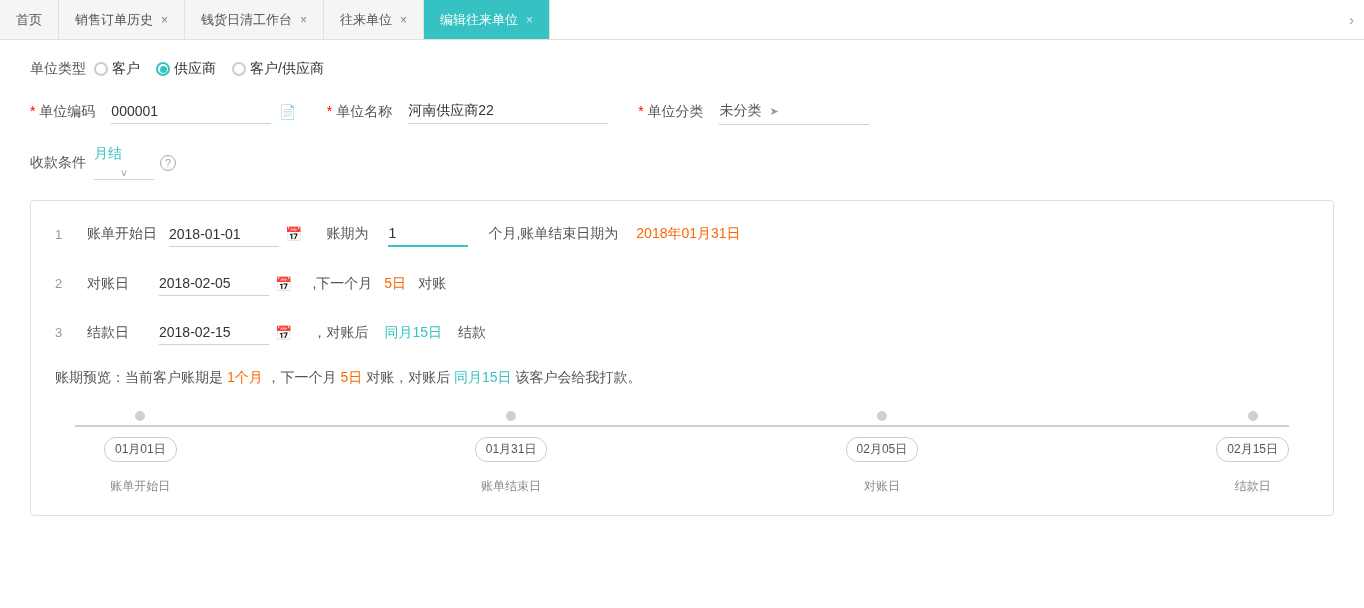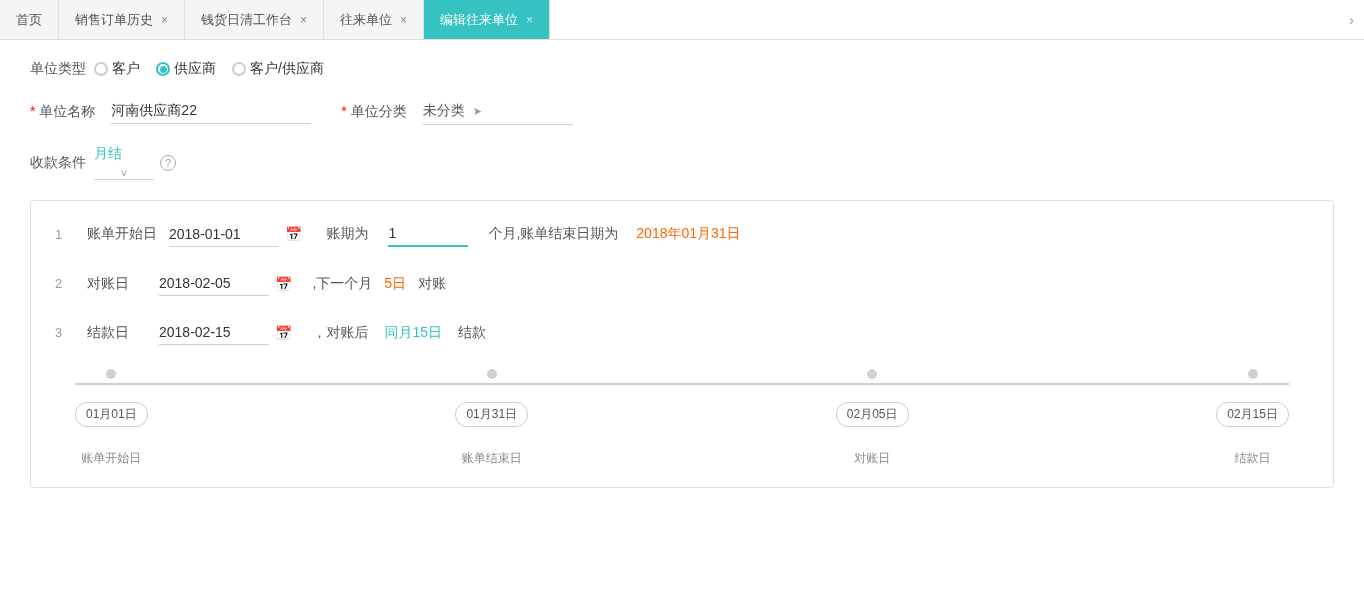--- a/index.html
+++ b/index.html
@@ -249,21 +249,22 @@
       display: flex;
       justify-content: space-between;
       width: 100%;
       position: relative;
       z-index: 1;
     }
     .timeline-point {
       display: flex;
       flex-direction: column;
       align-items: center;
-      gap: 23px;
+      gap: 16px;
+      margin-left: 29px;
     }
     .timeline-dot {
       width: 10px;
       height: 10px;
       border-radius: 50%;
       background: #d0d0d0;
       border: 2px solid #d0d0d0;
     }
     .timeline-badge {
       background: #fff;
@@ -321,20 +322,25 @@
       </label>
       <label class="radio-item">
         <span class="radio-circle"></span>
         <span>客户/供应商</span>
       </label>
     </div>
   </div>
 
   <div class="form-row form-section">
     <div class="form-field">
+      <span class="form-label required">单位编码</span>
+      <input type="text" class="form-input input-code" value="000001" style="">
+      <span class="calendar-icon">📄</span>
+    </div>
+    <div class="form-field">
       <span class="form-label required">单位名称</span>
       <input type="text" class="form-input input-name" value="河南供应商22" style="">
     </div>
     <div class="form-field">
       <span class="form-label required">单位分类</span>
       <div class="category-dropdown">
         <span>未分类</span>
         <span class="chevron-icon">➤</span>
       </div>
     </div>
@@ -381,20 +387,29 @@
       <span class="row-label">结款日</span>
       <div class="date-field">
         <input type="text" class="date-input" value="2018-02-15" style="">
         <span class="calendar-icon">📅</span>
       </div>
       <span style="color:#555;margin-left:8px;">，对账后</span>
       <span class="highlight-teal" style="margin-left:4px;">同月15日</span>
       <span style="color:#555;margin-left:4px;">结款</span>
     </div>
 
+    <div class="preview-text">
+      <span>账期预览：当前客户账期是</span>
+      <span class="highlight-orange">1个月</span>
+      <span>，下一个月</span>
+      <span class="highlight-orange">5日</span>
+      <span>对账，对账后</span>
+      <span class="highlight-teal">同月15日</span>
+      <span>该客户会给我打款。</span>
+    </div>
 
     <div style="position:relative; padding: 0 20px;">
       <div class="timeline-line"></div>
       <div class="timeline-items">
         <div class="timeline-point">
           <div class="timeline-dot"></div>
           <div class="timeline-badge">01月01日</div>
           <div class="timeline-sublabel">账单开始日</div>
         </div>
         <div class="timeline-point">

